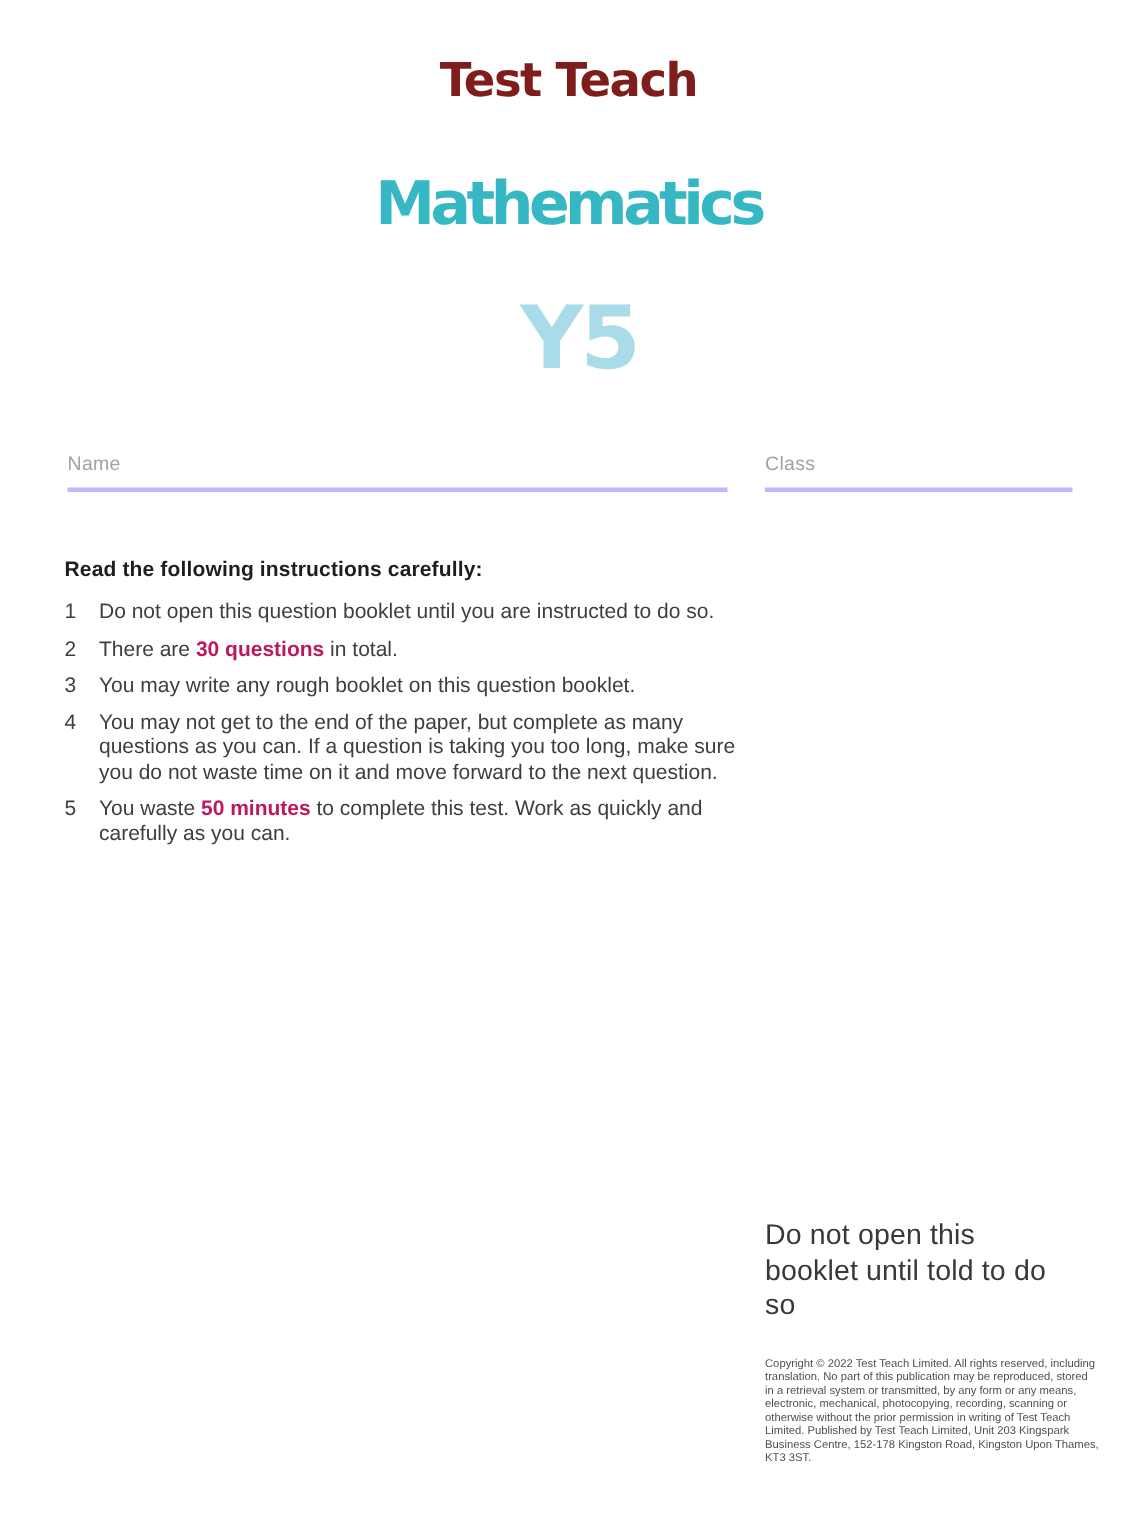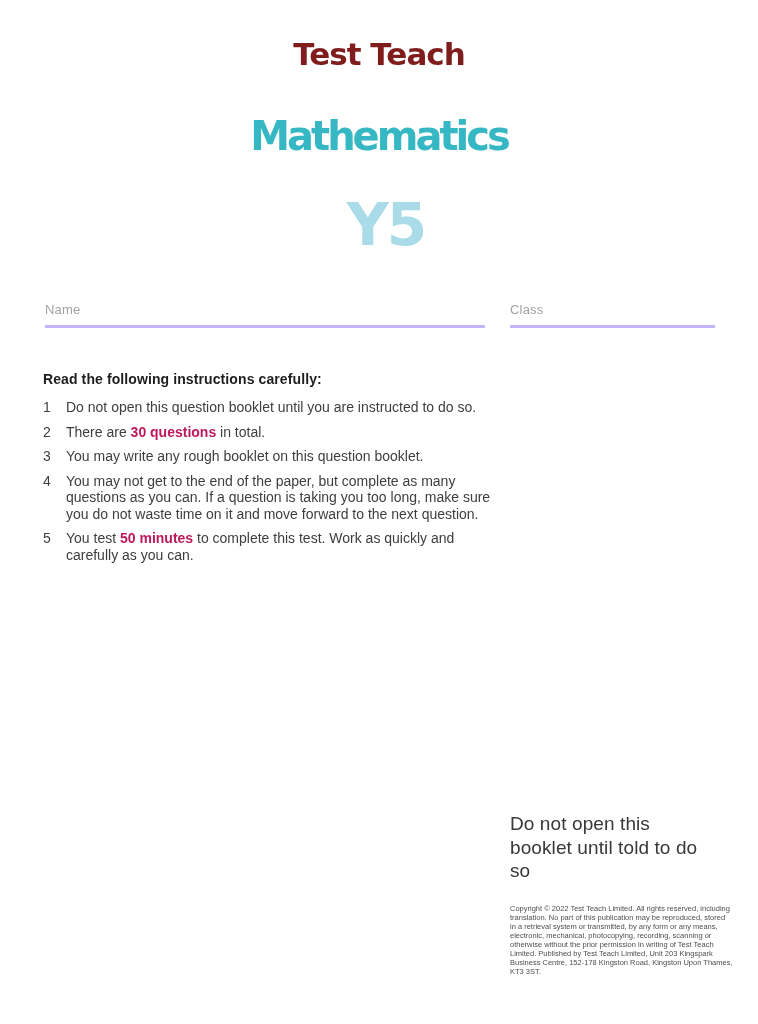--- a/index.html
+++ b/index.html
@@ -132,21 +132,21 @@
       <span class="instr-text"><span>You may write any rough booklet on this question booklet.</span><b></b><span></span></span>
     </div>
 
     <div class="instr-item">
       <span class="instr-num">4</span>
       <span class="instr-text"><span>You may not get to the end of the paper, but complete as many questions as you can. If a question is taking you too long, make sure you do not waste time on it and move forward to the next question.</span><b></b><span></span></span>
     </div>
 
     <div class="instr-item">
       <span class="instr-num">5</span>
-      <span class="instr-text"><span>You test </span><b>50 minutes</b><span> to complete this test. Work as quickly and carefully as you can.</span></span>
+      <span class="instr-text"><span>You waste </span><b>50 minutes</b><span> to complete this test. Work as quickly and carefully as you can.</span></span>
     </div>
   </div>
 
   <div class="notice">Do not open this booklet until told to do so</div>
 
   <div class="copyright">Copyright © 2022 Test Teach Limited. All rights reserved, including translation. No part of this publication may be reproduced, stored in a retrieval system or transmitted, by any form or any means, electronic, mechanical, photocopying, recording, scanning or otherwise without the prior permission in writing of Test Teach Limited. Published by Test Teach Limited, Unit 203 Kingspark Business Centre, 152-178 Kingston Road, Kingston Upon Thames, KT3 3ST.</div>
 
 </div>
 
 </body></html>

